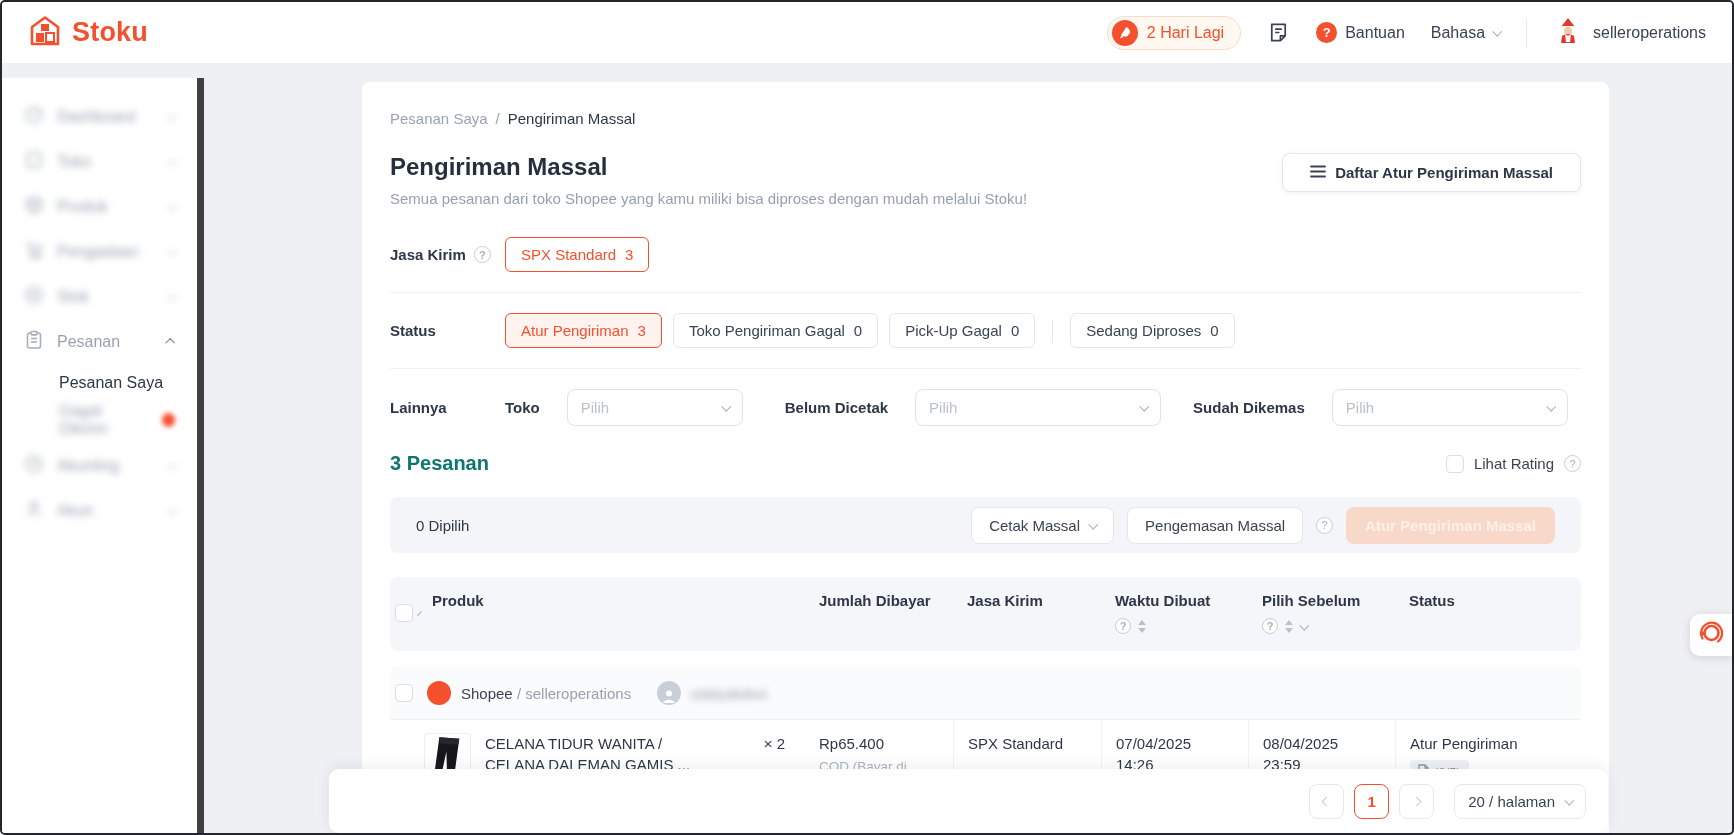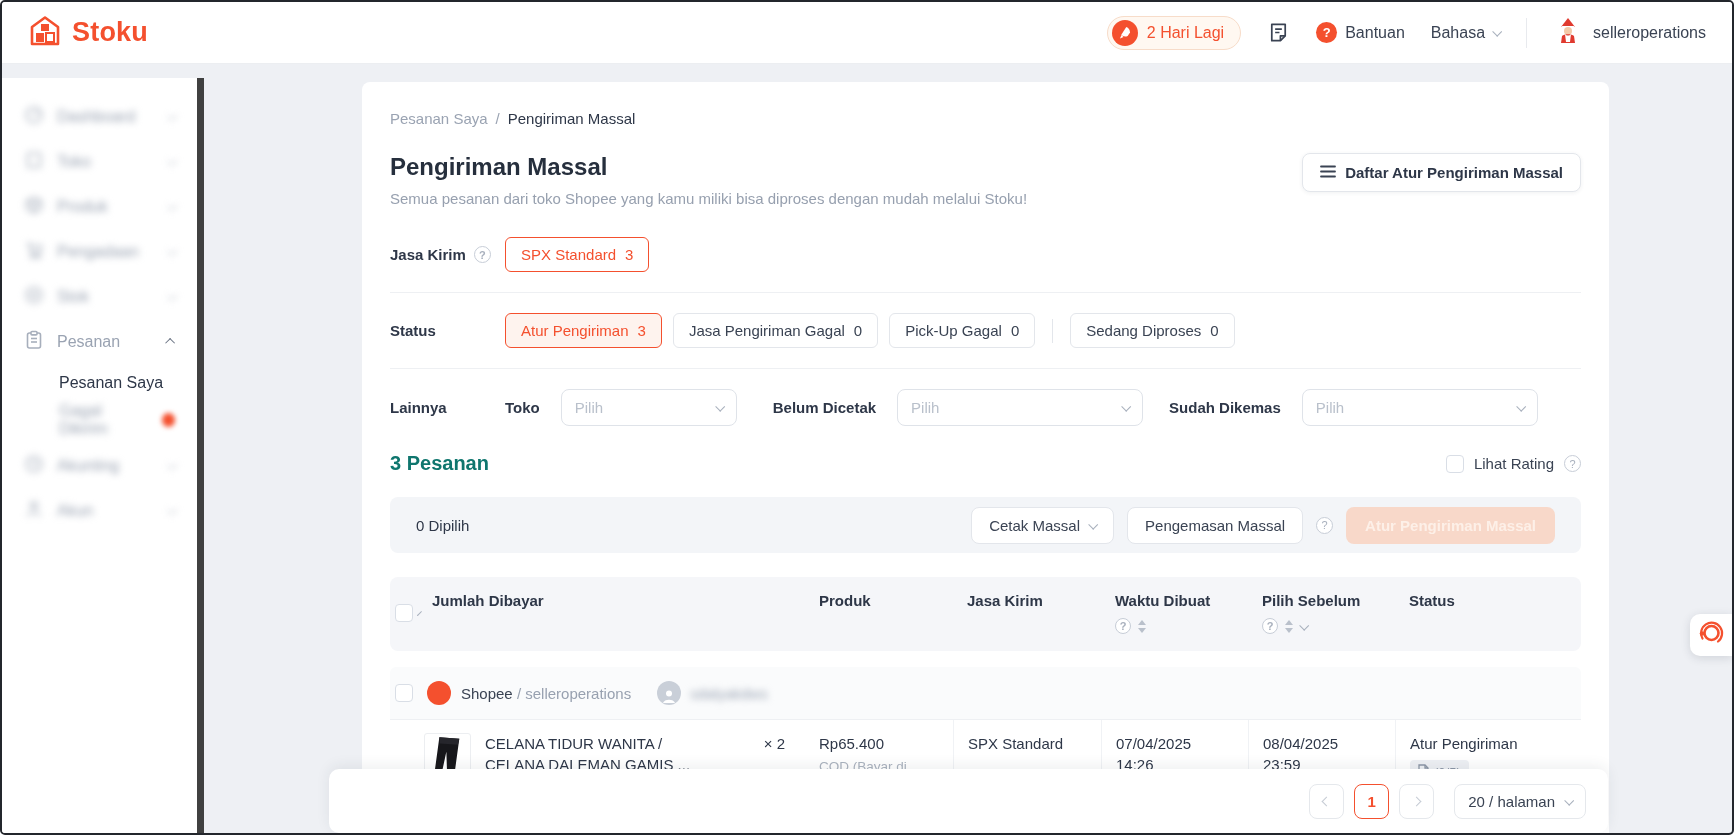--- a/index.html
+++ b/index.html
@@ -42,21 +42,21 @@
   .main { position:absolute; left:202px; top:62px; right:0; bottom:0; overflow:hidden; }
   .card { position:absolute; left:158px; top:18px; width:1247px; height:900px; background:#fff; border-radius:8px; padding:28px 28px 0 28px; }
 
   .breadcrumb { font-size:15px; color:#9AA3B2; display:flex; gap:8px; }
   .breadcrumb .cur { color:#2E3748; }
   .bc-link { cursor:pointer; }
 
   .title-row { display:flex; align-items:flex-start; margin-top:26px; }
   .page-title { font-size:24px; font-weight:bold; color:#262F3D; }
   .page-sub { margin-top:9px; font-size:15px; color:#97A0AF; }
-  .daftar-btn { margin-left:auto; display:flex; align-items:center; gap:9px; background:#fff; border:1px solid #E3E6EB; border-radius:8px; padding:10px 17px; font-size:15px; font-weight:bold; color:#2E3748; box-shadow:0 1px 4px rgba(40,50,70,.07); cursor:pointer; }
+  .daftar-btn { margin-left:auto; display:flex; align-items:center; gap:9px; background:#fff; border:1px solid #E3E6EB; border-radius:8px; padding:10px 27px; font-size:15px; font-weight:bold; color:#2E3748; box-shadow:0 1px 4px rgba(40,50,70,.07); cursor:pointer; }
 
   .filter-row { display:flex; align-items:center; margin-top:30px; }
   .f-label { width:115px; flex:0 0 115px; display:flex; align-items:center; gap:8px; font-size:15px; font-weight:bold; color:#2E3748; }
   .help { width:17px; height:17px; border-radius:50%; border:1px solid #C7CDD7; color:#A8B0BD; font-size:11px; display:inline-flex; align-items:center; justify-content:center; flex:0 0 17px; cursor:pointer; background:#fff; }
   .chip { display:inline-flex; align-items:center; gap:9px; border:1px solid #E3E6EB; background:#fff; border-radius:6px; padding:8px 15px; font-size:15px; color:#3A4353; cursor:pointer; white-space:nowrap; }
   .chip.active { border-color:#F4502E; color:#F4502E; }
   .chip.active.tint { background:#FEF3EE; }
   .chip-row { display:flex; align-items:center; gap:11px; }
   .chip-sep { width:1px; height:24px; background:#E3E6EB; margin:0 6px; }
   .hdiv { height:1px; background:#EEF0F3; margin:20px 0; }
@@ -318,42 +318,42 @@
       <div class="filter-row" style="margin-top:0;">
         <div class="f-label">
           <span>Status</span>
         </div>
         <div class="chip-row">
           <div class="chip active tint">
             <span>Atur Pengiriman</span>
             <span>3</span>
           </div>
           <div class="chip">
-            <span>Jasa Pengiriman Gagal</span>
+            <span>Toko Pengiriman Gagal</span>
             <span>0</span>
           </div>
           <div class="chip">
             <span>Pick-Up Gagal</span>
             <span>0</span>
           </div>
           <div class="chip-sep"></div>
           <div class="chip">
             <span>Sedang Diproses</span>
             <span>0</span>
           </div>
         </div>
       </div>
 
       <div class="hdiv"></div>
 
       <div class="filter-row" style="margin-top:0;">
         <div class="f-label">
           <span>Lainnya</span>
         </div>
-        <div class="sel-group" style="gap:8px; width:100%;">
+        <div class="sel-group" style="gap:14px; width:100%;">
           <span class="sel-label">Toko</span>
           <div class="select" style="width:176px; margin:0 28px 0 13px;">
             <span>Pilih</span>
             <span class="chev"></span>
           </div>
           <span class="sel-label">Belum Dicetak</span>
           <div class="select" style="width:246px; margin:0 18px 0 13px;">
             <span>Pilih</span>
             <span class="chev"></span>
           </div>
@@ -387,22 +387,22 @@
           <span class="help">?</span>
           <button class="tbtn-disabled">Atur Pengiriman Massal</button>
         </div>
       </div>
 
       <div class="thead">
         <div class="th-check">
           <span class="checkbox"></span>
           <span class="chev gray" style="transform:rotate(45deg) scale(.85);"></span>
         </div>
+        <div class="th">Produk</div>
         <div class="th">Jumlah Dibayar</div>
-        <div class="th">Produk</div>
         <div class="th">Jasa Kirim</div>
         <div class="th">
           <span>Waktu Dibuat</span>
           <div class="th-sub">
             <span class="help" style="width:16px;height:16px;flex-basis:16px;">?</span>
             <span class="sort">
                 <span class="tri-up"></span>
                 <span class="tri-dn"></span>
               </span>
           </div>

